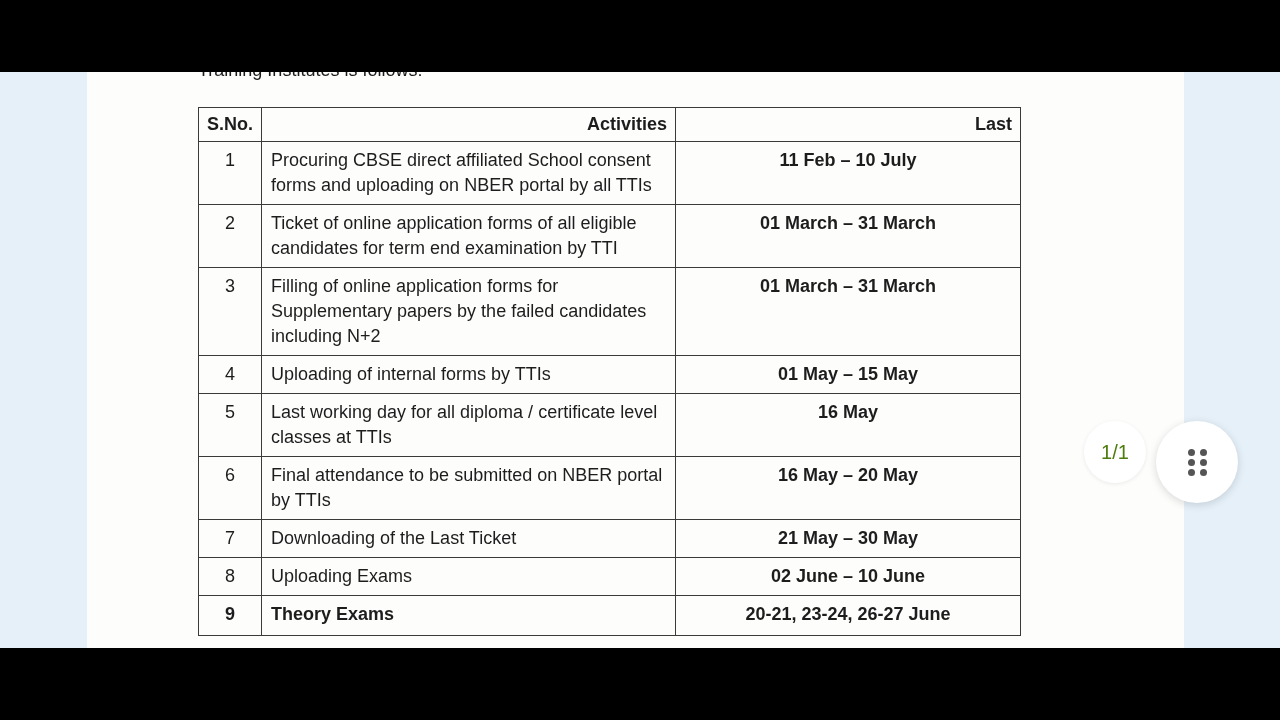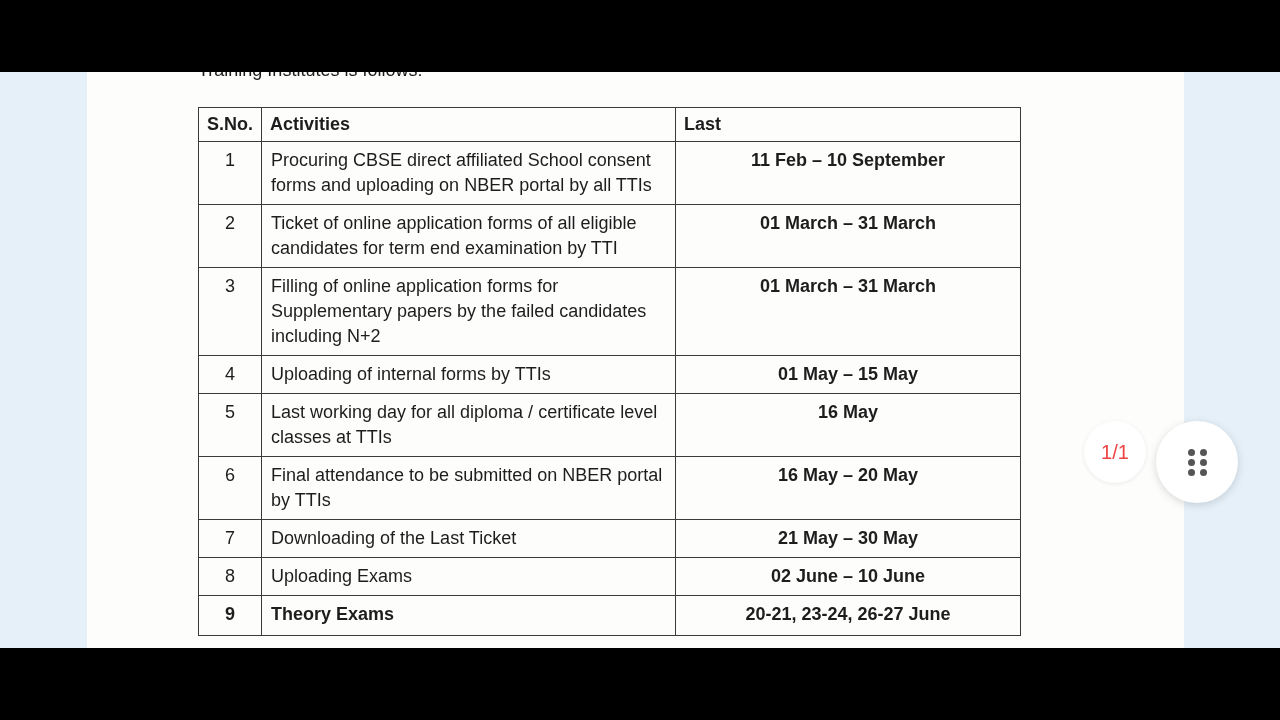--- a/index.html
+++ b/index.html
@@ -21,30 +21,30 @@
   }
   table.schedule {
     position: absolute; left: 111px; top: 35px;
     border-collapse: collapse; table-layout: fixed; width: 822px;
     color: #1d1d1d; font-size: 18px;
   }
   table.schedule td, table.schedule th {
     border: 1.5px solid #3a3a3a; vertical-align: top;
     padding: 6px 9px 6px 9px; line-height: 25px;
   }
-  table.schedule th { font-weight: bold; text-align: left; padding: 4px 8px; }
+  table.schedule th { font-weight: bold; text-align: right; padding: 4px 8px; }
   col.c1 { width: 63px; } col.c2 { width: 414px; } col.c3 { width: 345px; }
   td.sno { text-align: center; }
   td.dates { text-align: center; font-weight: bold; }
   tr.bold td.act, tr.bold td.sno { font-weight: bold; }
   .page-indicator {
     position: absolute; left: 1084px; top: 421px; width: 62px; height: 62px;
     border-radius: 50%; background: #fff; box-shadow: 0 1px 4px rgba(0,0,0,0.08);
     display: flex; align-items: center; justify-content: center;
-    font-size: 20px; color: #ef4444;
+    font-size: 20px; color: #4d7c0f;
   }
   .menu-fab {
     position: absolute; left: 1156px; top: 421px; width: 82px; height: 82px;
     border-radius: 50%; background: #fff; box-shadow: 0 2px 8px rgba(0,0,0,0.15);
     display: flex; align-items: center; justify-content: center; cursor: pointer;
   }
   .dots { display: grid; grid-template-columns: 7px 7px; gap: 3px 5px; }
   .dots span { width: 7px; height: 7px; border-radius: 50%; background: #555; display: block; }
   .topbar, .bottombar { position: absolute; left: 0; width: 1280px; background: #000; }
   .topbar { top: 0; height: 72px; }
@@ -69,21 +69,21 @@
         <tr>
           <th>S.No.</th>
           <th>Activities</th>
           <th>Last</th>
         </tr>
       </thead>
       <tbody>
         <tr style="height:60px">
           <td class="sno">1</td>
           <td class="act">Procuring CBSE direct affiliated School consent forms and uploading on NBER portal by all TTIs</td>
-          <td class="dates">11 Feb – 10 September</td>
+          <td class="dates">11 Feb – 10 July</td>
         </tr>
         <tr style="height:61px">
           <td class="sno">2</td>
           <td class="act">Ticket of online application forms of all eligible candidates for term end examination by TTI</td>
           <td class="dates">01 March – 31 March</td>
         </tr>
         <tr style="height:86px">
           <td class="sno">3</td>
           <td class="act">Filling of online application forms for Supplementary papers by the failed candidates including N+2</td>
           <td class="dates">01 March – 31 March</td>

